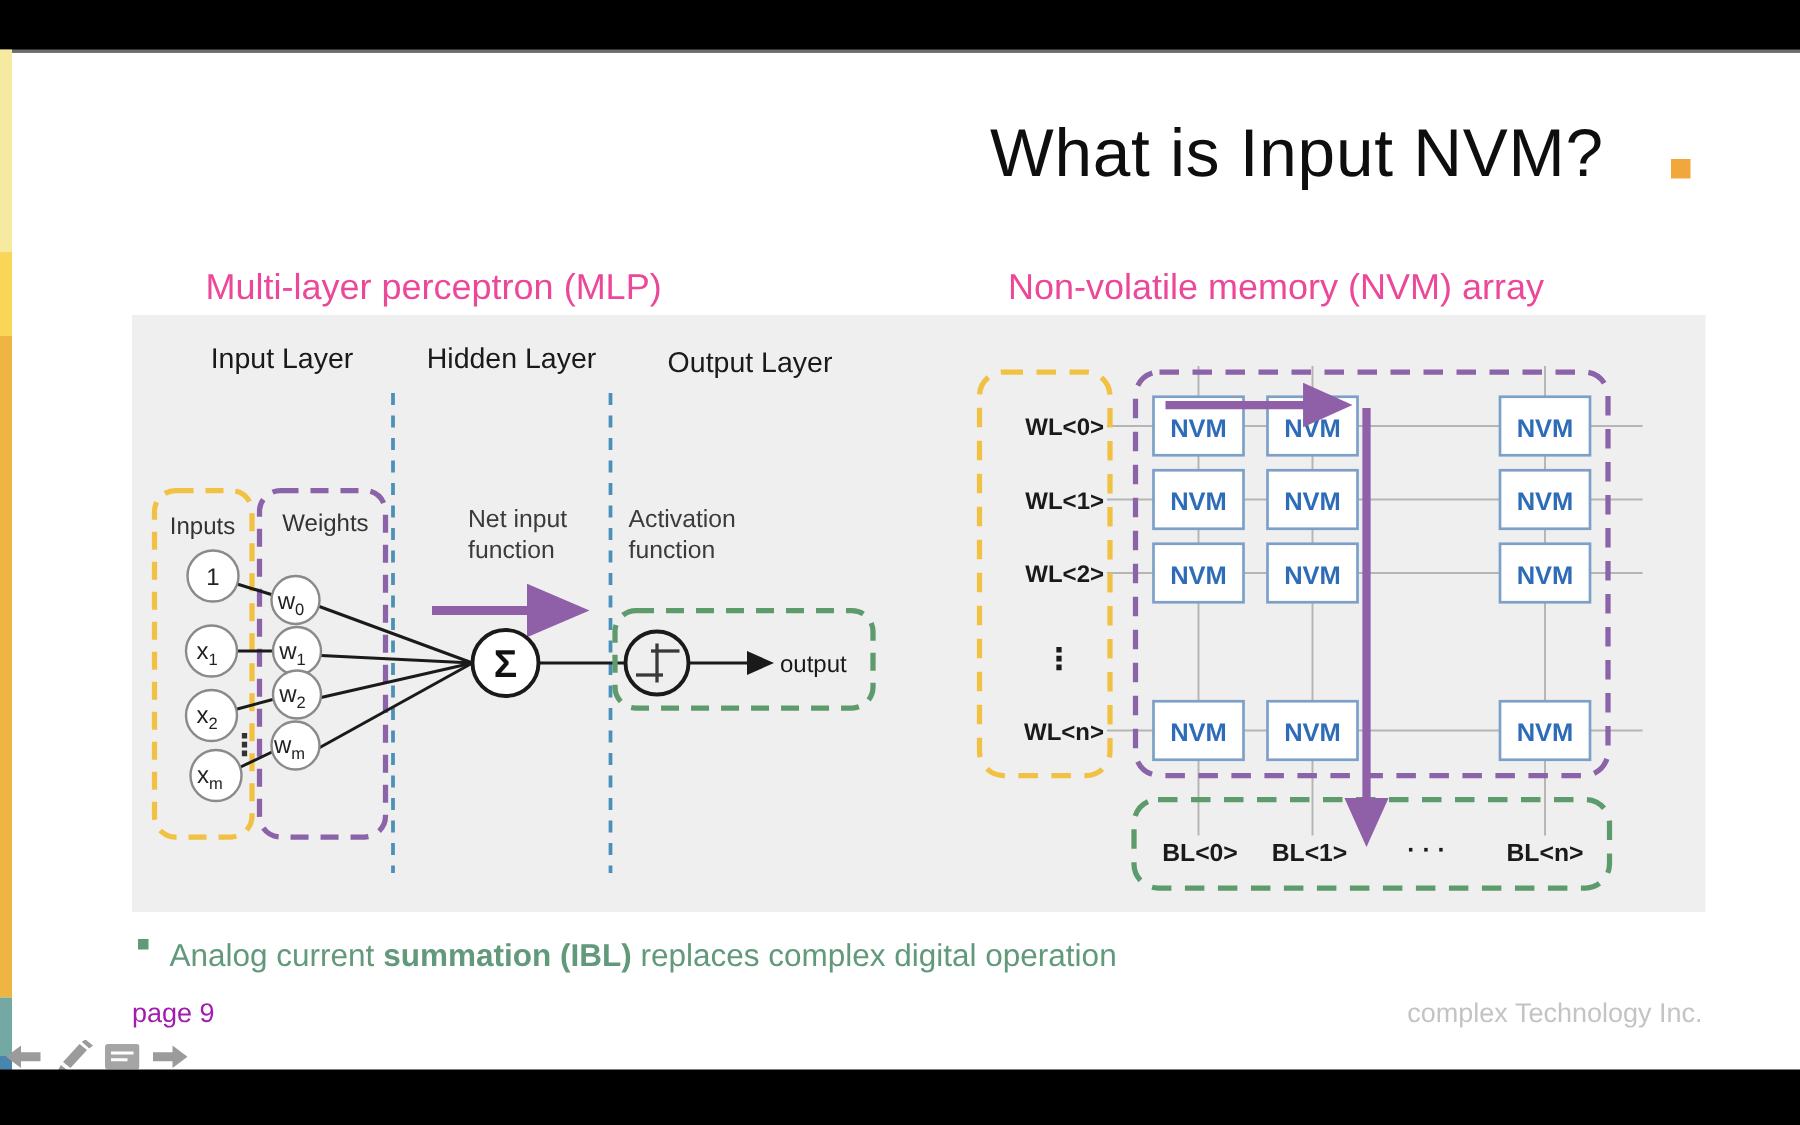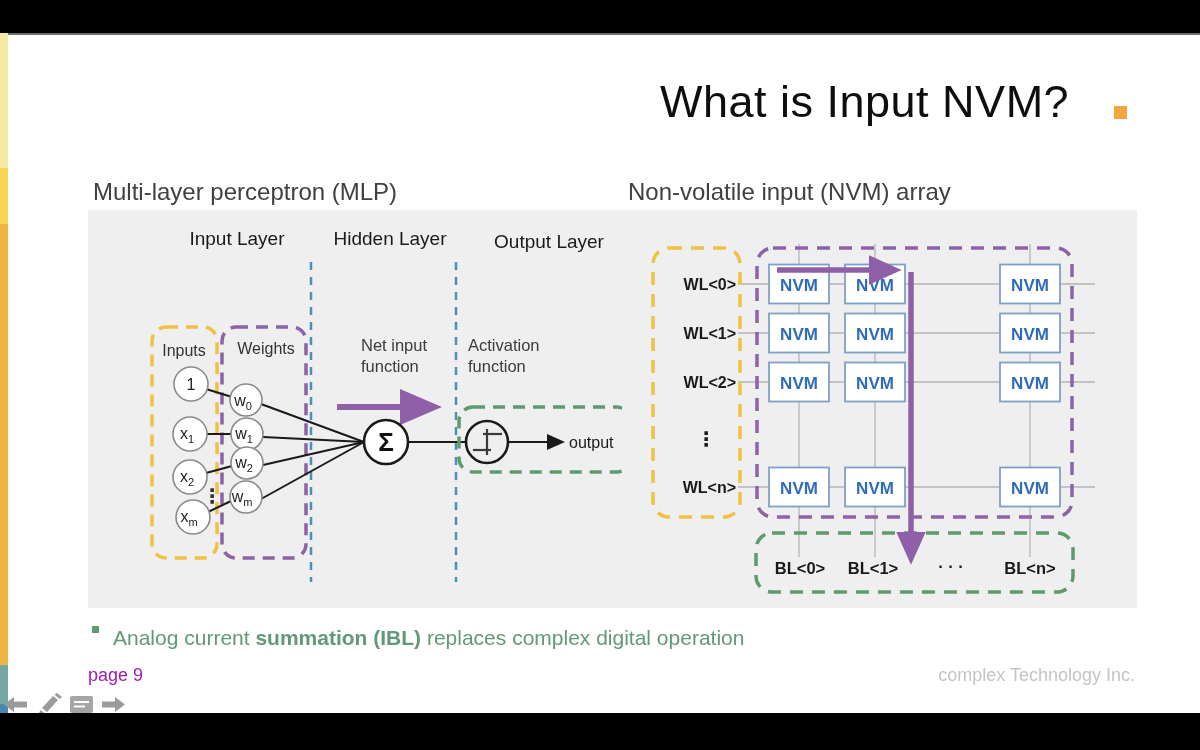--- a/index.html
+++ b/index.html
@@ -15,26 +15,26 @@
   .stripe{left:0;width:8px;}
   .stripe.s1{top:33px;height:135px;background:#f5eaa0;}
   .stripe.s2{top:168px;height:56px;background:#f9d558;}
   .stripe.s3{top:224px;height:441px;background:#efb542;}
   .stripe.s4{top:665px;height:39px;background:#74a9a3;}
   .stripe.s5{top:704px;height:46px;background:#4886ad;}
   
   .title{left:660px;top:76px;font-size:45px;color:#0e0e0e;letter-spacing:0.5px;white-space:nowrap;}
   .title-square{left:1114px;top:106px;width:13px;height:13px;background:#f2a73d;}
   
-  .section-heading{font-size:24px;color:#404040;white-space:nowrap;}
+  .section-heading{font-size:24px;color:#ec4899;white-space:nowrap;margin-left:44px;}
   .heading-left{left:93px;top:178px;}
   .heading-right{left:628px;top:178px;}
   
   .panel{top:210px;height:398px;background:#f0efef;}
-  .panel-left{left:88px;width:610px;text-align:center;}
+  .panel-left{left:88px;width:610px;}
   .panel-right{left:622px;width:515px;}
   
   .bullet-row{left:92px;top:626px;width:1000px;height:28px;display:flex;align-items:flex-start;}
   .bullet-square{width:7px;height:7px;background:#5f9c76;margin-right:14px;flex:0 0 auto;}
   .bullet-text{font-size:21px;color:#61997a;white-space:nowrap;}
   .bullet-text b{font-weight:bold;}
   
   .page-label{left:88px;top:665px;font-size:18px;color:#a21caf;}
   .company-label{right:65px;top:665px;font-size:18px;color:#c4c4c4;}
   
@@ -49,21 +49,21 @@
 <div class="abs stripe s1"></div>
 <div class="abs stripe s2"></div>
 <div class="abs stripe s3"></div>
 <div class="abs stripe s4"></div>
 <div class="abs stripe s5"></div>
 
 <div class="abs title">What is Input NVM?</div>
 <div class="abs title-square"></div>
 
 <div class="abs section-heading heading-left">Multi-layer perceptron (MLP)</div>
-<div class="abs section-heading heading-right">Non-volatile input (NVM) array</div>
+<div class="abs section-heading heading-right">Non-volatile memory (NVM) array</div>
 
 <div class="abs panel panel-left">
 <svg width="512" height="398" viewBox="0 0 512 398">
   <defs>
     <marker id="ah-black" markerWidth="9" markerHeight="8" refX="7" refY="4" orient="auto">
       <path d="M0,0 L9,4 L0,8 Z" fill="#1a1a1a"></path>
     </marker>
     <marker id="ah-purple" markerWidth="7" markerHeight="6" refX="5.5" refY="3" orient="auto">
       <path d="M0,0 L7,3 L0,6 Z" fill="#8f5fa8"></path>
     </marker>

